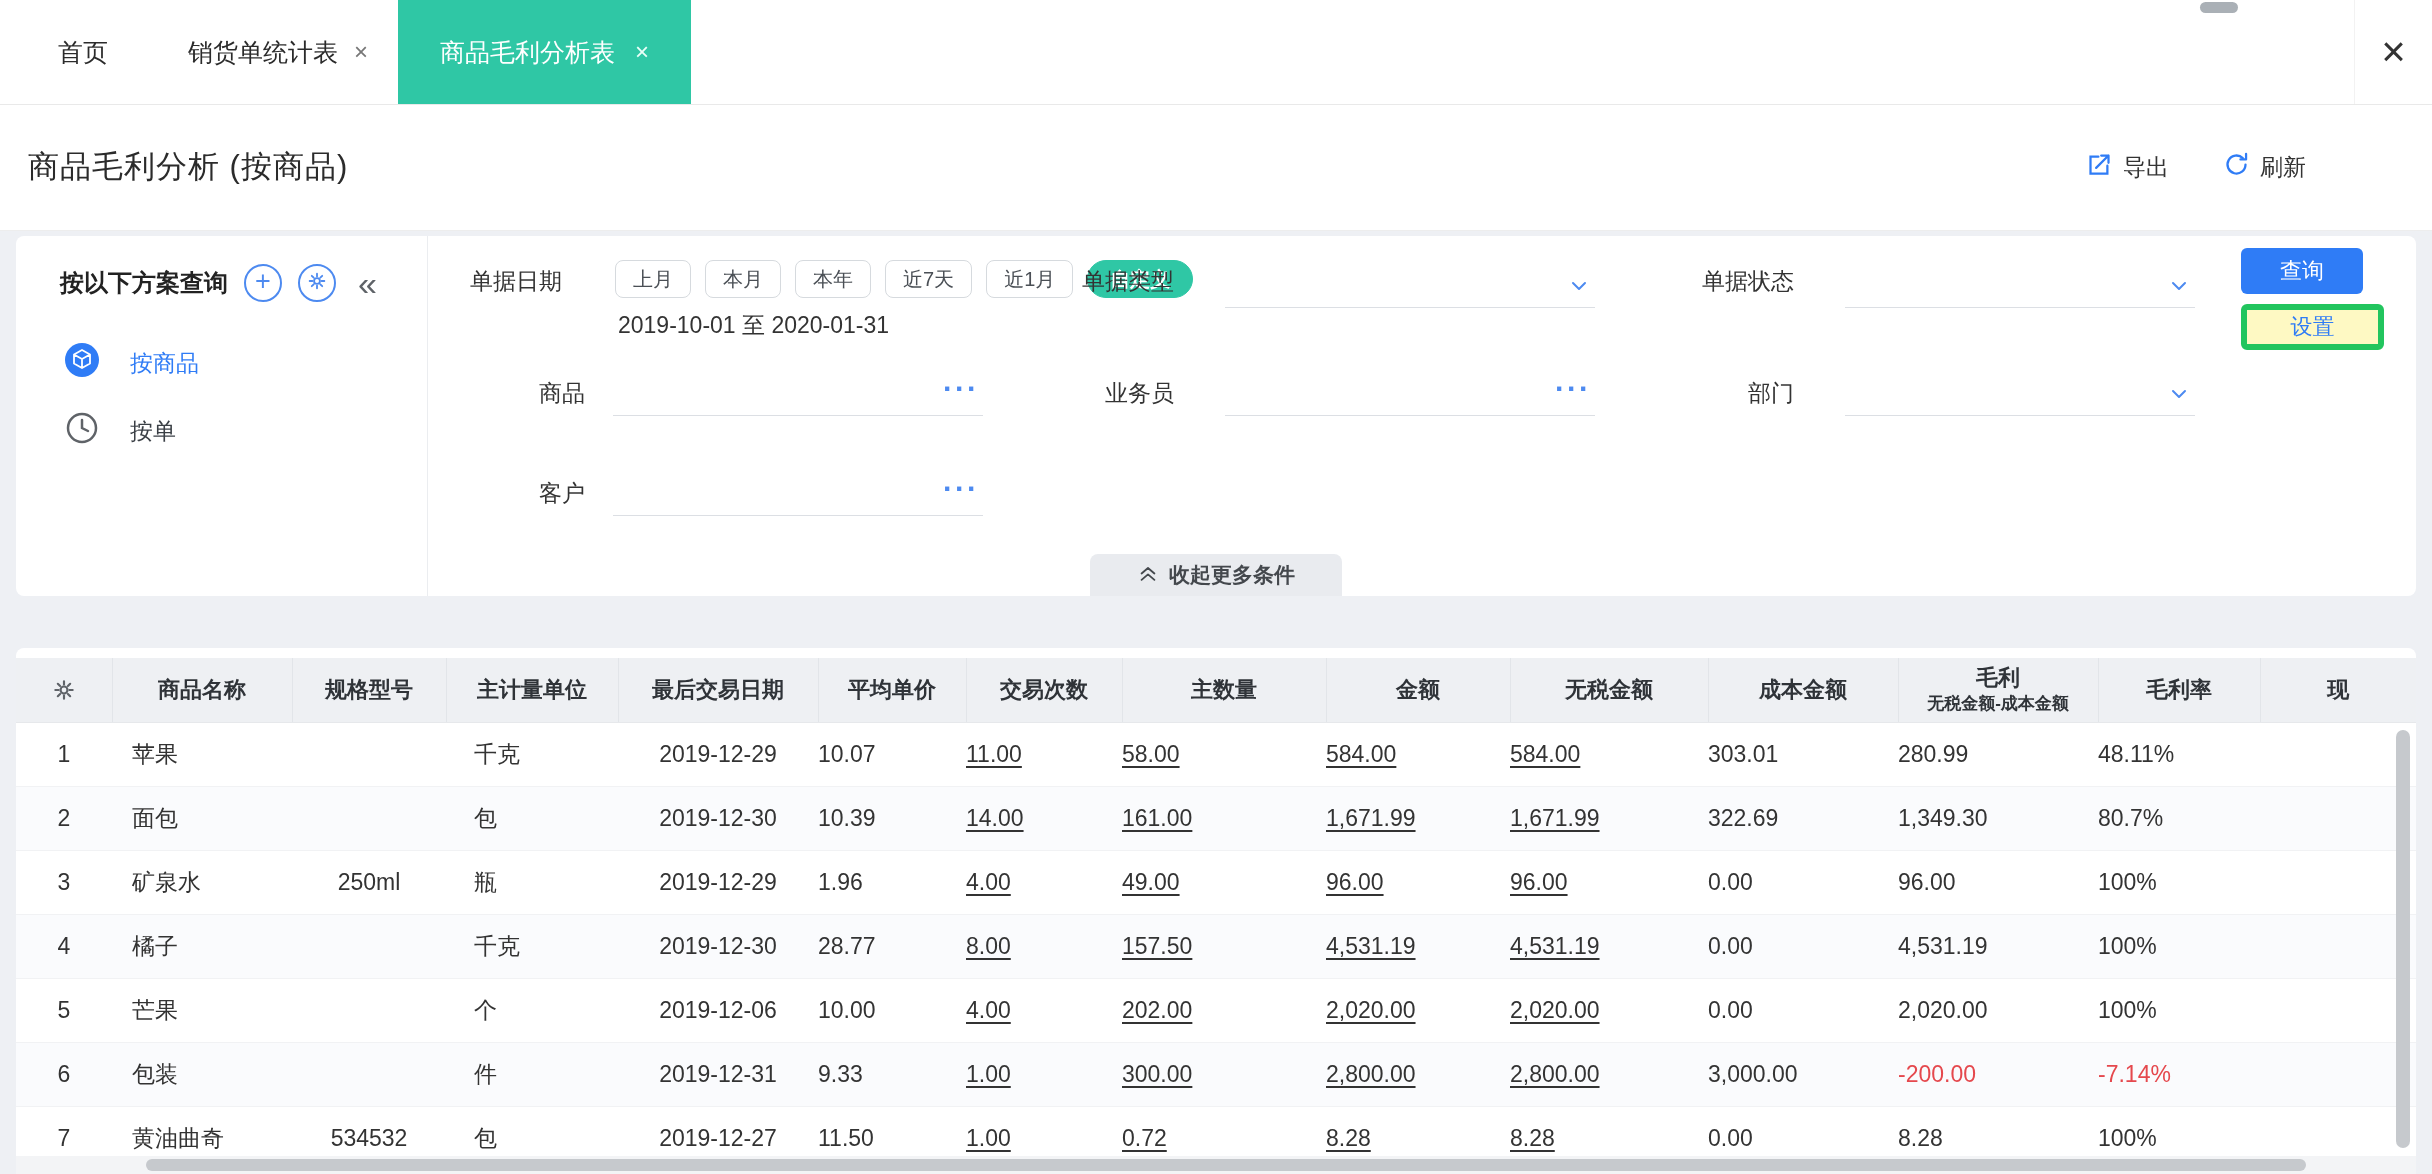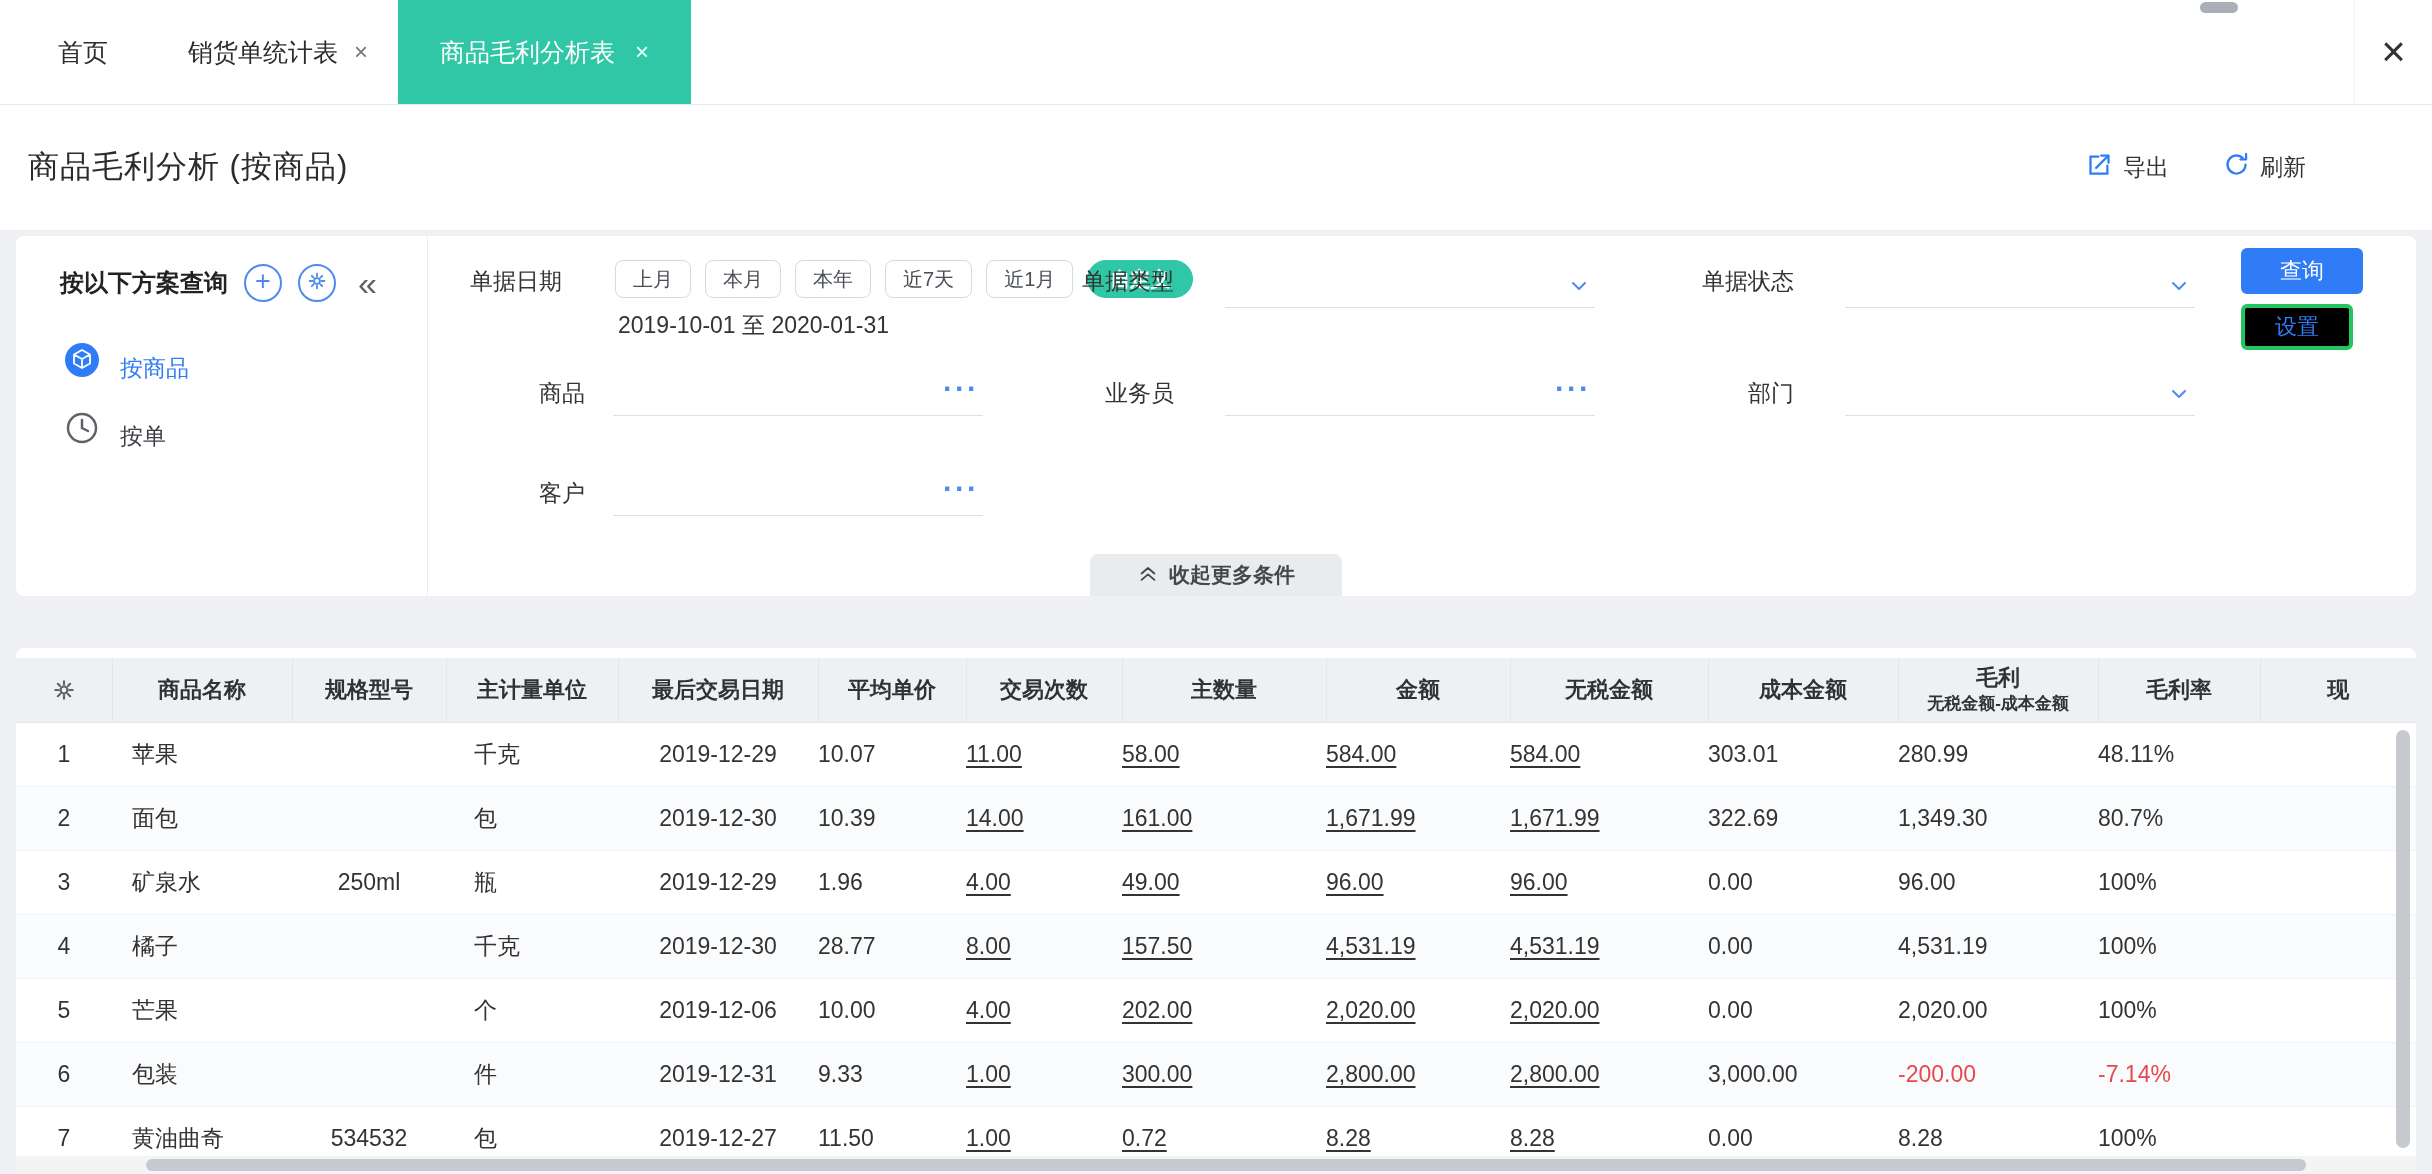--- a/index.html
+++ b/index.html
@@ -50,21 +50,21 @@
   .scheme-head { display: flex; align-items: center; gap: 16px; padding: 28px 0 0 44px; }
   .scheme-title { font-size: 24px; font-weight: 700; color: #222; white-space: nowrap; }
   .icon-circle {
     width: 38px; height: 38px; border-radius: 50%; border: 2px solid #4d8af0;
     display: flex; align-items: center; justify-content: center; color: #4d8af0; cursor: pointer; flex: none;
   }
   .icon-circle svg { width: 22px; height: 22px; }
   .plus-glyph { font-size: 27px; line-height: 1; margin-top: -3px; }
   .collapse-left { font-size: 34px; color: #5f6368; line-height: 1; margin-left: 6px; cursor: pointer; }
   .scheme-items { margin-top: 30px; display: flex; flex-direction: column; gap: 6px; }
-  .scheme-item { display: flex; align-items: flex-end; gap: 20px; padding: 10px 0 10px 48px; font-size: 23px; color: #3a3f45; cursor: pointer; }
+  .scheme-item { display: flex; align-items: center; gap: 30px; padding: 10px 0 10px 48px; font-size: 23px; color: #3a3f45; cursor: pointer; }
   .scheme-item.active { color: #2f7cf6; }
   .scheme-item svg { width: 36px; height: 36px; flex: none; }
 
   .f-label { position: absolute; width: 150px; text-align: right; font-size: 23px; color: #333; line-height: 30px; white-space: nowrap; }
   .f-input { position: absolute; height: 46px; border-bottom: 1px solid #dcdfe4; cursor: text; }
   .f-input .chev { position: absolute; right: 4px; top: 12px; width: 24px; height: 24px; }
   .f-input .dots { position: absolute; right: 4px; top: 2px; color: #4d8af0; font-size: 30px; font-weight: 700; letter-spacing: 2px; cursor: pointer; }
 
   .pills { position: absolute; left: 599px; top: 24px; display: flex; align-items: center; gap: 14px; }
   .pill {
@@ -73,22 +73,22 @@
     font-size: 20px; color: #4a4f55; cursor: pointer; white-space: nowrap;
   }
   .pill.custom { background: #2fc7a5; border-color: #2fc7a5; color: #fff; border-radius: 19px; font-weight: 700; padding: 0 22px; }
   .date-range { position: absolute; left: 602px; top: 74px; font-size: 23px; color: #333; }
 
   .btn-query {
     position: absolute; left: 2225px; top: 12px; width: 122px; height: 46px;
     background: #2f7cf6; color: #fff; font-size: 22px; border: none; border-radius: 6px; cursor: pointer;
   }
   .btn-settings {
-    position: absolute; left: 2225px; top: 68px; width: 112px; height: 46px;
-    background: #000000; color: #2f7cf6; font-size: 22px; border: 4px solid #22c55e; border-radius: 6px; cursor: pointer;
+    position: absolute; left: 2225px; top: 68px; width: 143px; height: 46px;
+    background: #fef9c3; color: #2f7cf6; font-size: 22px; border: 6px solid #22c55e; border-radius: 6px; cursor: pointer;
   }
   .collapse-bar {
     position: absolute; left: 50%; bottom: 0; transform: translateX(-50%);
     width: 252px; height: 42px; background: #e9ebef; border-radius: 8px 8px 0 0;
     display: flex; align-items: center; justify-content: center; gap: 10px;
     font-size: 21px; color: #44484d; cursor: pointer; font-weight: bold;
   }
   .collapse-bar svg { width: 22px; height: 22px; }
 
   

